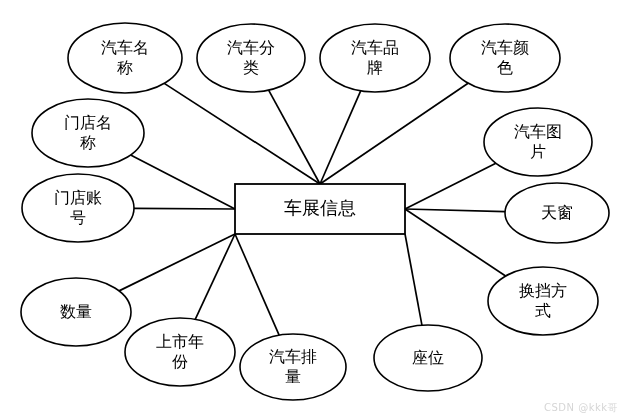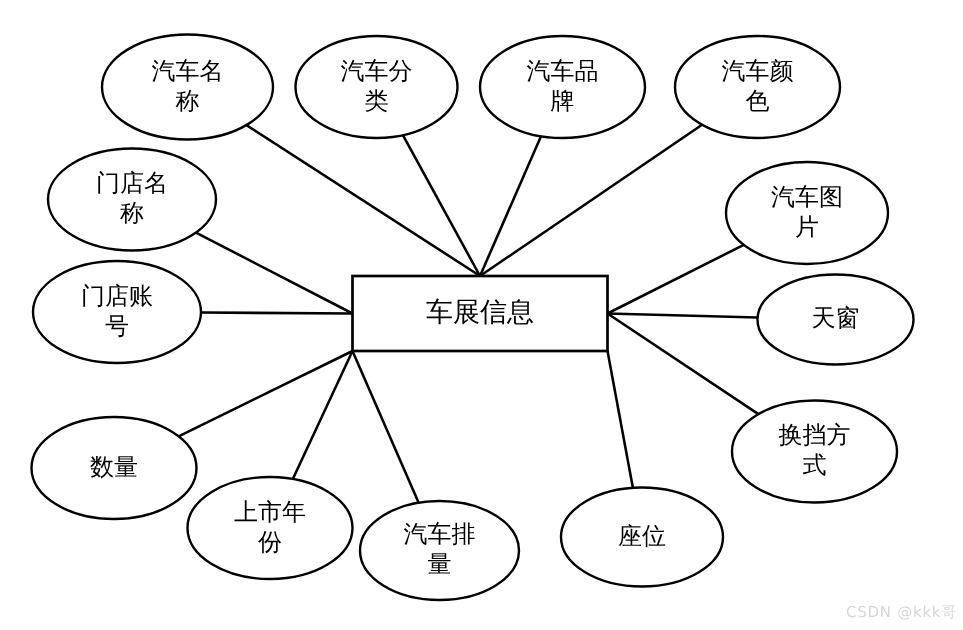--- a/index.html
+++ b/index.html
@@ -6,21 +6,21 @@
   body{width:642px;height:420px;overflow:hidden;
        font-family:"DejaVu Sans","Liberation Sans",sans-serif;}
   #stage{position:relative;width:642px;height:420px;background:#ffffff;}
   #erd{position:absolute;left:0;top:0;width:642px;height:420px;}
   .node-text{fill:#000000;font-family:"DejaVu Sans","Liberation Sans",sans-serif;
              font-size:16px;text-anchor:middle;dominant-baseline:middle;}
   .entity-text{font-size:18px;}
   .shape{fill:#ffffff;stroke:#000000;stroke-width:1.6;}
   .entity-shape{fill:#ffffff;stroke:#000000;stroke-width:1.8;}
   .edge{stroke:#000000;stroke-width:1.7;fill:none;}
-  #watermark{position:absolute;right:4px;bottom:5px;color:#d6d6d6;
+  #watermark{position:absolute;right:24px;bottom:5px;color:#d6d6d6;
              font-size:10px;letter-spacing:.5px;
              font-family:"DejaVu Sans","Liberation Sans",sans-serif;
              user-select:none;white-space:nowrap;}
 </style>
 </head>
 <body>
 
 <div id="stage">
   <svg id="erd" viewBox="0 0 642 420">
     <g id="edge-layer">

